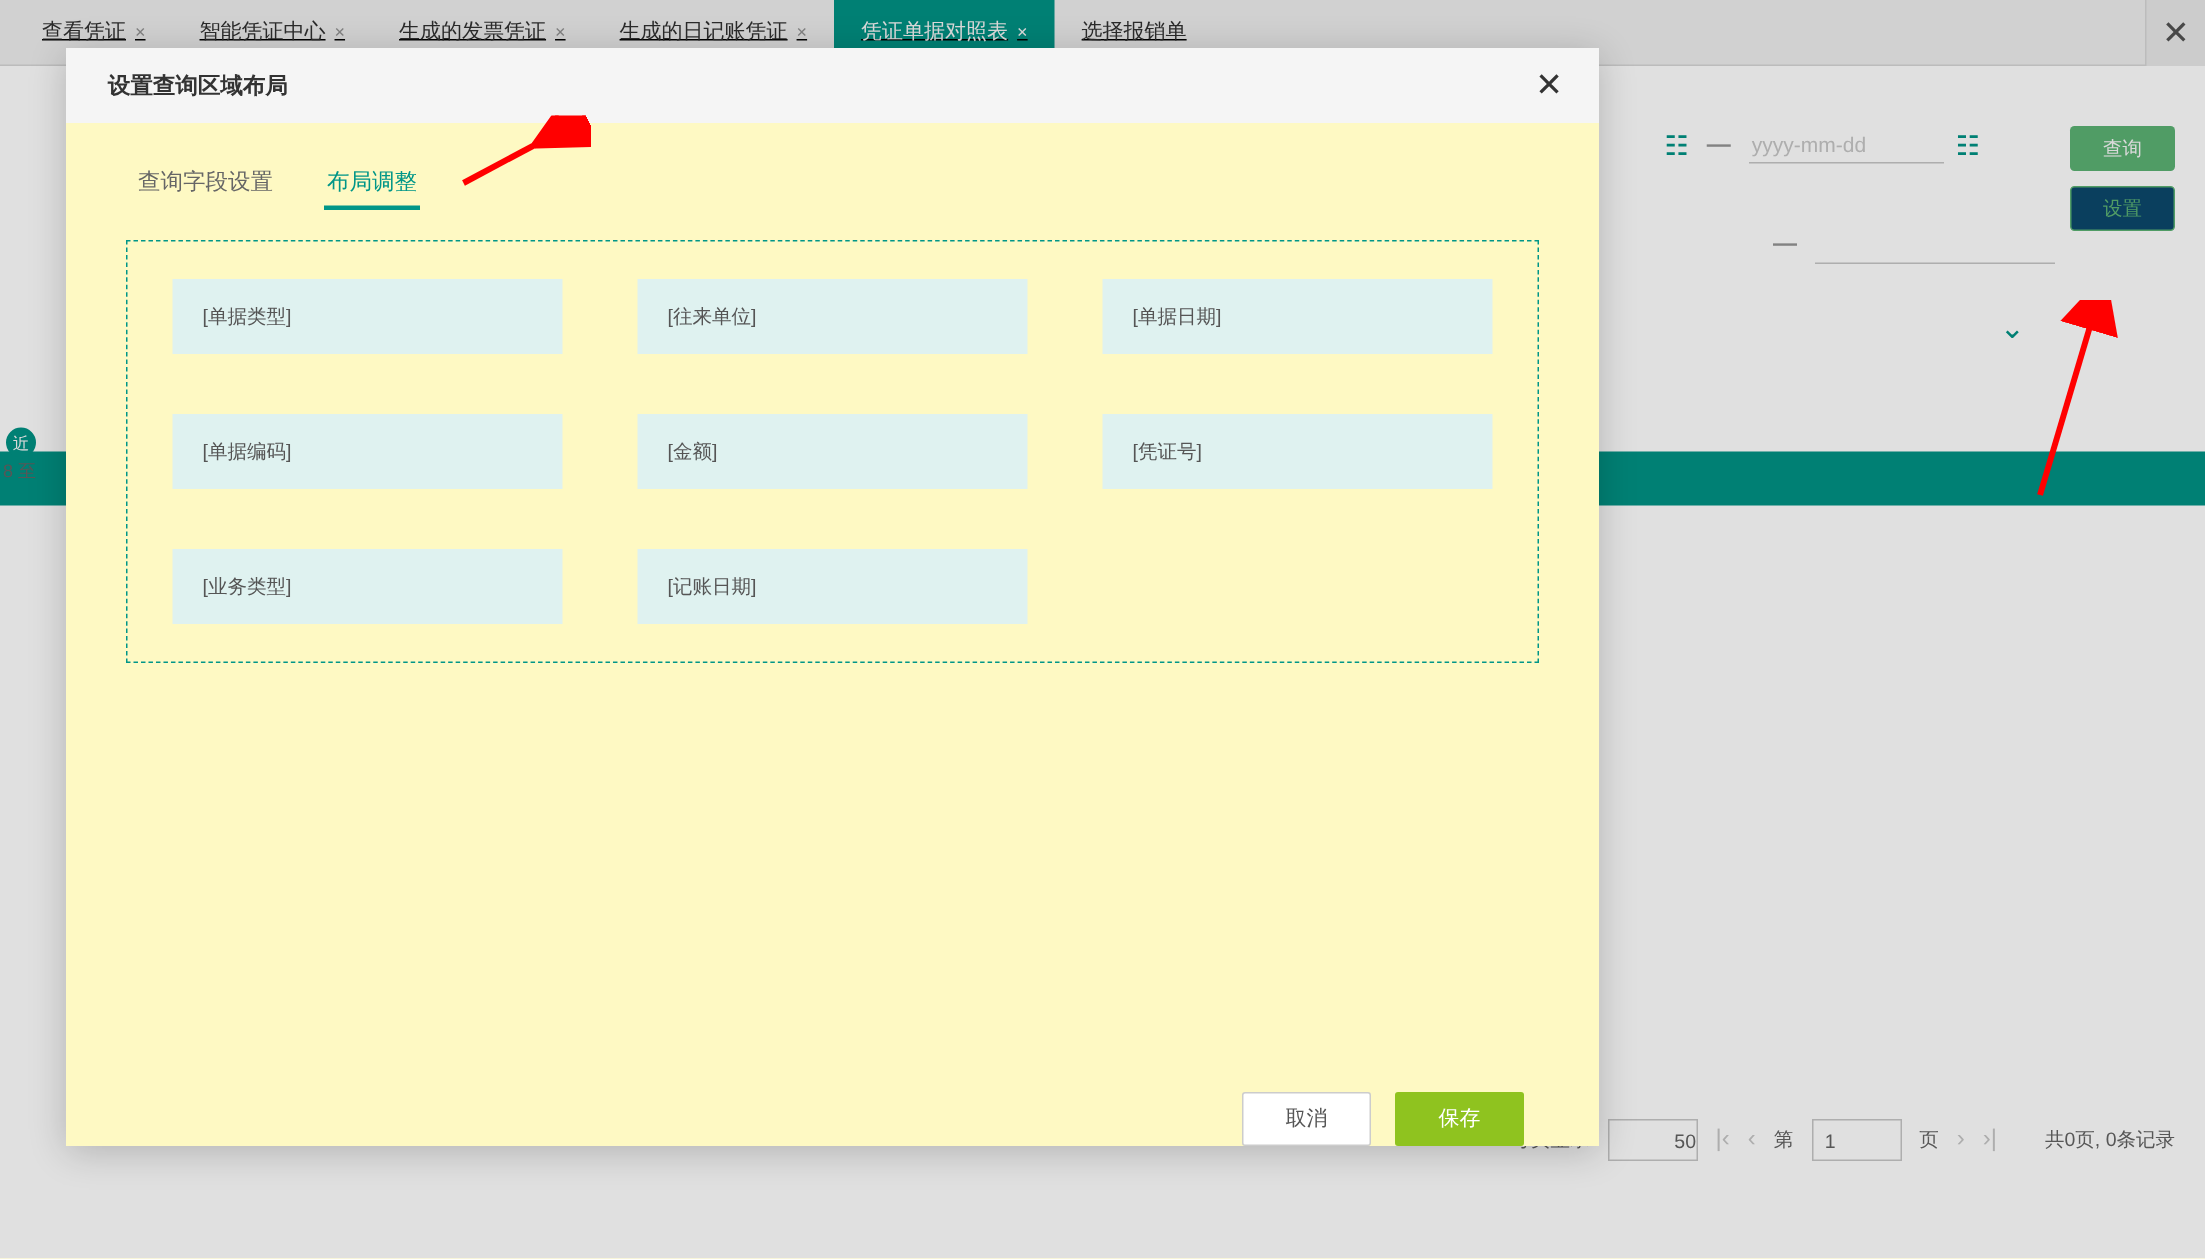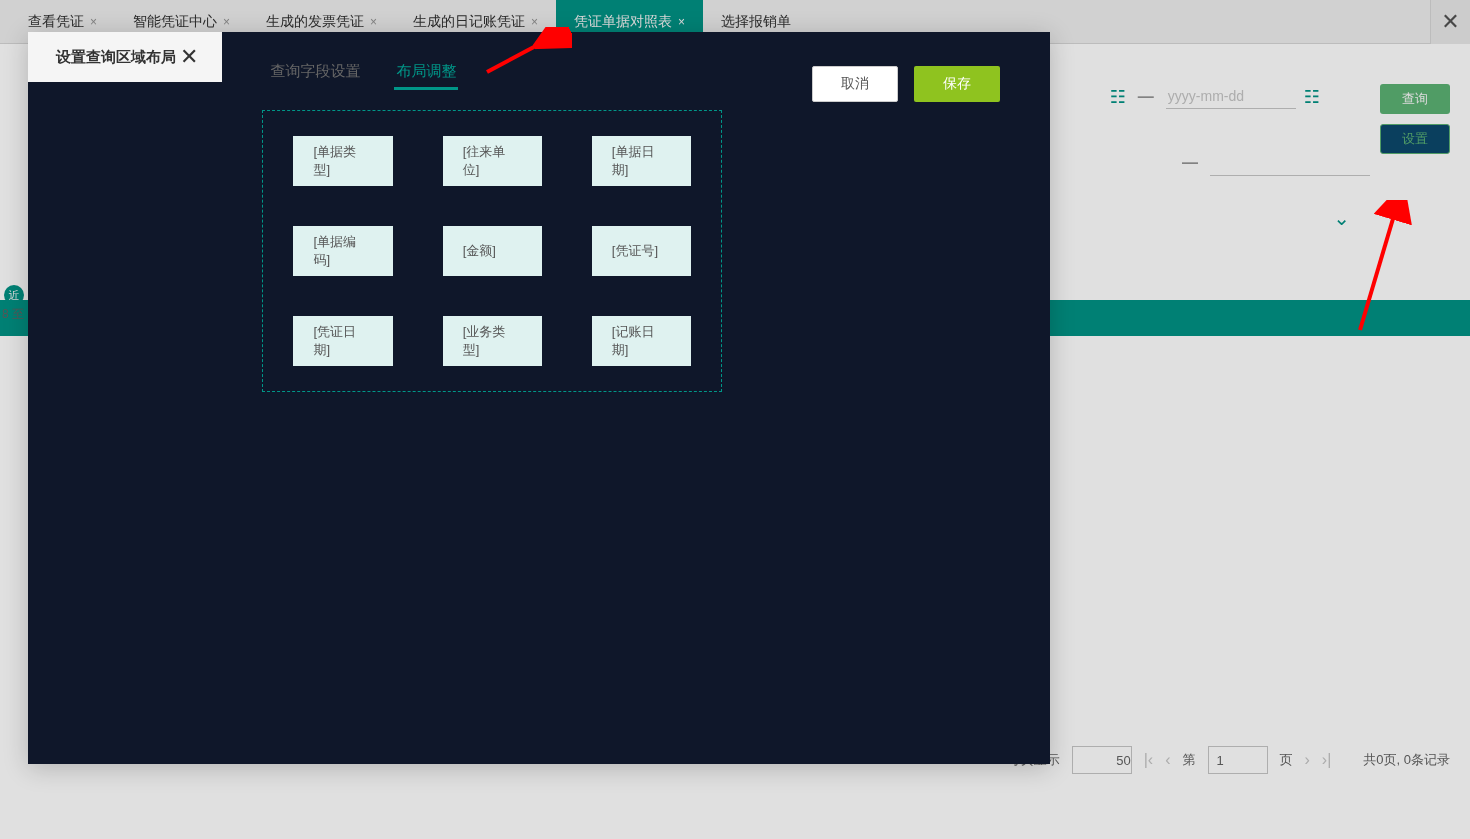--- a/index.html
+++ b/index.html
@@ -19,26 +19,27 @@
     .bg-page {
       position: absolute;
       top: 0;
       left: 0;
       width: 100%;
       height: 100%;
       filter: brightness(0.97);
     }
     .bg-tabs {
       display: flex;
-      align-items: center;
+      align-items: flex-end;
       height: 44px;
       background: #f5f5f5;
       border-bottom: 1px solid #ddd;
       padding-left: 10px;
       position: relative;
+      text-decoration: underline;
     }
     .bg-tab {
       padding: 0 18px;
       height: 44px;
       display: flex;
       align-items: center;
       color: #333;
       font-size: 14px;
       cursor: pointer;
       white-space: nowrap;
@@ -207,27 +208,27 @@
       left: 0;
       width: 100%;
       height: 100%;
       background: rgba(0,0,0,0.12);
     }
 
     
     .modal {
       position: absolute;
       top: 32px;
-      left: 28px;
+      left: 44px;
       width: 1022px;
       height: 732px;
-      background: #0f172a;
+      background: #fef9c3;
       box-shadow: 0 4px 24px rgba(0,0,0,0.2);
       display: flex;
-      flex-direction: row;
+      flex-direction: column;
     }
     .modal-header {
       height: 50px;
       background: #f5f5f5;
       display: flex;
       align-items: center;
       justify-content: space-between;
       padding: 0 20px 0 28px;
     }
     .modal-title {
@@ -437,23 +438,20 @@
       <div class="layout-cell">
           <span>[单据编码]</span>
         </div>
       <div class="layout-cell">
           <span>[金额]</span>
         </div>
       <div class="layout-cell">
           <span>[凭证号]</span>
         </div>
       <div class="layout-cell">
-          <span>[凭证日期]</span>
-        </div>
-      <div class="layout-cell">
           <span>[业务类型]</span>
         </div>
       <div class="layout-cell">
           <span>[记账日期]</span>
         </div>
     </div>
 
     <svg class="red-arrow" style="top:-5px;left:250px;width:100px;height:60px;">
       <defs>
         <marker id="ah1" markerWidth="10" markerHeight="10" refX="2" refY="5" orient="auto">

